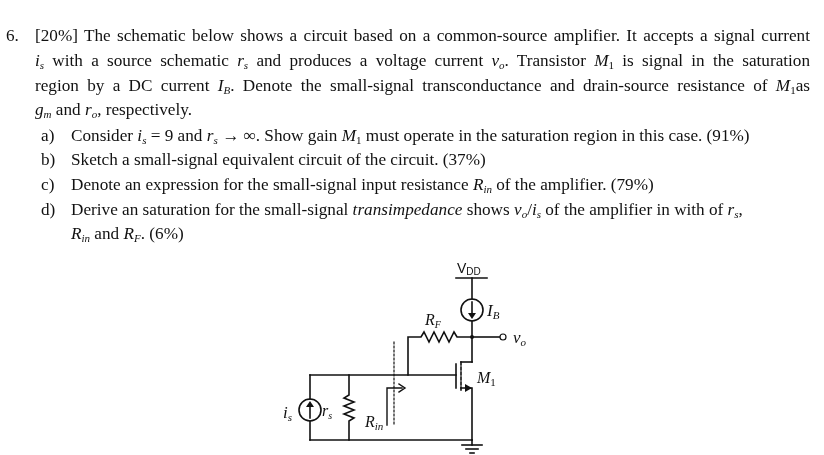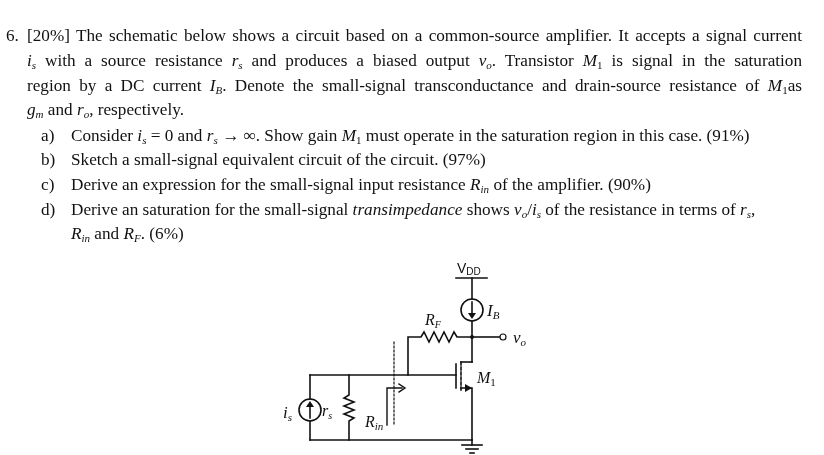--- a/index.html
+++ b/index.html
@@ -1,67 +1,67 @@
 <!DOCTYPE html>
 <html><head>
 <meta charset="utf-8">
 <style>
   html, body { margin: 0; padding: 0; background: #ffffff; }
   body { width: 824px; height: 455px; position: relative; overflow: hidden;
          font-family: "Liberation Serif", "DejaVu Serif", serif; color: #111; }
   .line { position: absolute; left: 0; font-size: 17.2px; line-height: 20px; white-space: nowrap; }
   .qnum { position: absolute; left: 6px; }
-  .body-text { position: absolute; left: 27px; }
+  .body-text { position: absolute; left: 35px; }
   .justify { display: inline-block; text-align: justify; text-align-last: justify; }
   .sub-label { position: absolute; left: 41px; }
   .sub-text { position: absolute; left: 71px; }
   i, .m { font-style: italic; }
   sub { font-size: 11px; vertical-align: -3px; line-height: 0; }
   .upright { font-style: normal; }
   svg text { font-family: "Liberation Serif", serif; }
   .sans { font-family: "Liberation Sans", sans-serif; }
 </style>
 </head>
 <body>
 
 <div class="line" style="top:26px;">
   <span class="qnum">6.</span>
   <span class="body-text justify" style="width:775px;"><span>[20%]</span> <span>The schematic below shows a circuit based on a common-source amplifier. It accepts a signal current</span></span>
 </div>
 
 <div class="line" style="top:51px;">
-  <span class="body-text justify" style="width:775px;"><i><span>i</span><sub>s</sub></i> <span>with a source resistance</span> <i><span>r</span><sub>s</sub></i> <span>and produces a biased output</span> <i><span>v</span><sub>o</sub></i><span>. Transistor</span> <i><span>M</span><sub class="upright">1</sub></i> <span>is signal in the saturation</span></span>
+  <span class="body-text justify" style="width:775px;"><i><span>i</span><sub>s</sub></i> <span>with a source schematic</span> <i><span>r</span><sub>s</sub></i> <span>and produces a voltage current</span> <i><span>v</span><sub>o</sub></i><span>. Transistor</span> <i><span>M</span><sub class="upright">1</sub></i> <span>is signal in the saturation</span></span>
 </div>
 
 <div class="line" style="top:76px;">
   <span class="body-text justify" style="width:775px;"><span>region by a DC current</span> <i><span>I</span><sub>B</sub></i><span>. Denote the small-signal transconductance and drain-source resistance of</span> <i><span>M</span><sub class="upright">1</sub></i><span>as</span></span>
 </div>
 
 <div class="line" style="top:100px;">
   <span class="body-text"><i><span>g</span><sub>m</sub></i> <span>and</span> <i><span>r</span><sub>o</sub></i><span>, respectively.</span></span>
 </div>
 
 <div class="line" style="top:126px;">
   <span class="sub-label">a)</span>
-  <span class="sub-text"><span>Consider</span> <i><span>i</span><sub>s</sub></i> <span>= 0 and</span> <i><span>r</span><sub>s</sub></i> <span>→ ∞. Show gain</span> <i><span>M</span><sub class="upright">1</sub></i> <span>must operate in the saturation region in this case. (91%)</span></span>
+  <span class="sub-text"><span>Consider</span> <i><span>i</span><sub>s</sub></i> <span>= 9 and</span> <i><span>r</span><sub>s</sub></i> <span>→ ∞. Show gain</span> <i><span>M</span><sub class="upright">1</sub></i> <span>must operate in the saturation region in this case. (91%)</span></span>
 </div>
 
 <div class="line" style="top:150px;">
   <span class="sub-label">b)</span>
-  <span class="sub-text">Sketch a small-signal equivalent circuit of the circuit. (97%)</span>
+  <span class="sub-text">Sketch a small-signal equivalent circuit of the circuit. (37%)</span>
 </div>
 
 <div class="line" style="top:175px;">
   <span class="sub-label">c)</span>
-  <span class="sub-text"><span>Derive an expression for the small-signal input resistance</span> <i><span>R</span><sub>in</sub></i> <span>of the amplifier. (90%)</span></span>
+  <span class="sub-text"><span>Denote an expression for the small-signal input resistance</span> <i><span>R</span><sub>in</sub></i> <span>of the amplifier. (79%)</span></span>
 </div>
 
 <div class="line" style="top:200px;">
   <span class="sub-label">d)</span>
-  <span class="sub-text"><span>Derive an saturation for the small-signal</span> <i>transimpedance</i> <span>shows</span> <i><span>v</span><sub>o</sub></i><span>/</span><i><span>i</span><sub>s</sub></i> <span>of the resistance in terms of</span> <i><span>r</span><sub>s</sub></i><span>,</span></span>
+  <span class="sub-text"><span>Derive an saturation for the small-signal</span> <i>transimpedance</i> <span>shows</span> <i><span>v</span><sub>o</sub></i><span>/</span><i><span>i</span><sub>s</sub></i> <span>of the amplifier in with of</span> <i><span>r</span><sub>s</sub></i><span>,</span></span>
 </div>
 <div class="line" style="top:224px;">
   <span class="sub-text"><i><span>R</span><sub>in</sub></i> <span>and</span> <i><span>R</span><sub>F</sub></i><span>. (6%)</span></span>
 </div>
 
 <svg width="824" height="455" viewBox="0 0 824 455" style="position:absolute;left:0;top:0;" fill="none" stroke="#111" stroke-width="1.6" stroke-linecap="square">
 
   <g>
     <line x1="456" y1="278" x2="487" y2="278"></line>
     <line x1="472" y1="278" x2="472" y2="299"></line>

